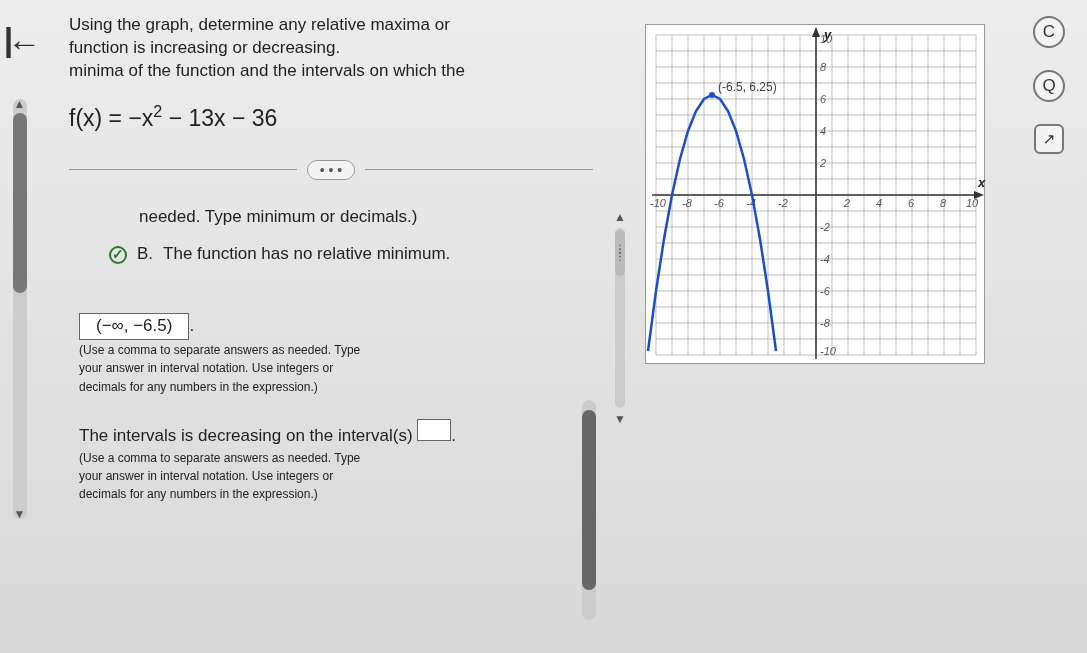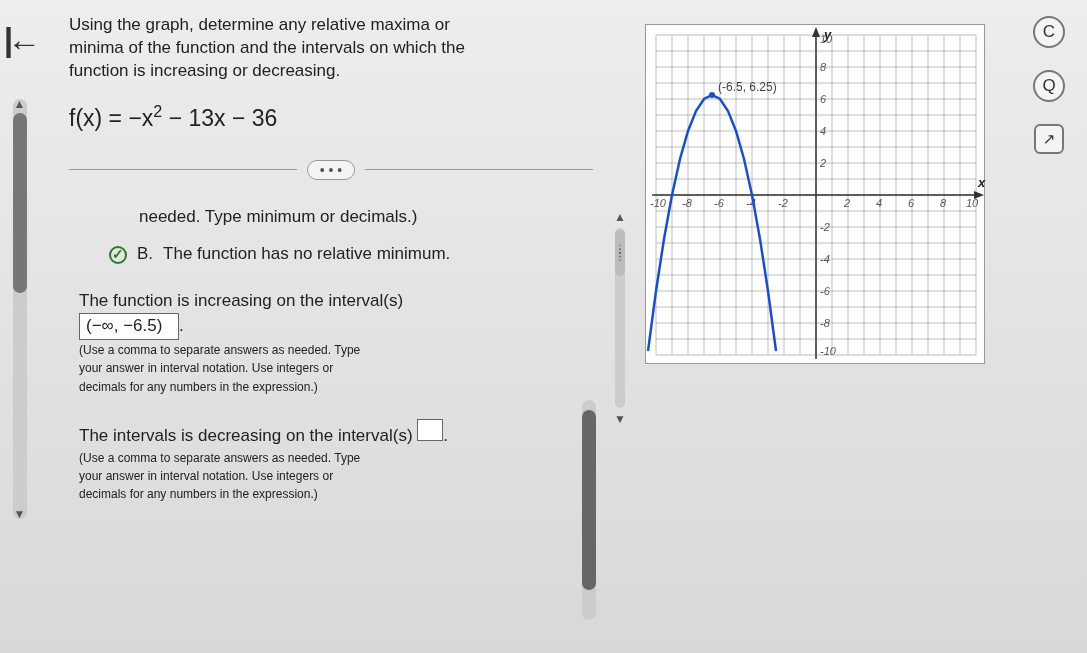--- a/index.html
+++ b/index.html
@@ -93,21 +93,21 @@
   border:2px solid #2a7a2a; position:relative; flex:none;
 }
 .radio-sel::after {
   content:"✓"; color:#2a7a2a; font-size:14px;
   position:absolute; left:1px; top:-3px; font-weight:bold;
 }
 .opt-label { font-weight:500; }
 .block { margin-top: 24px; margin-left: 10px; }
 .answer-box {
   display:inline-block; border:1px solid #666;
-  padding: 1px 6px; min-width: 100px; min-height: 22px;
+  padding: 1px 16px; min-width: 100px; min-height: 22px;
   background:#fff;
 }
 .answer-box.empty { width: 26px; min-width:26px; }
 .hint {
   font-size: 12px; color:#222; margin-top:2px;
 }
 .mid-scroll {
   width: 22px;
   display:flex; flex-direction:column; align-items:center;
   padding-top: 200px;
@@ -177,41 +177,41 @@
       <div class="arrow-up">▲</div>
       <div class="thumb"></div>
       <div class="arrow-down">▼</div>
     </div>
   </div>
 
   <div class="content">
     <div class="text-col">
       <div class="question-top">
         <div>Using the graph, determine any relative maxima or</div>
+        <div>function is increasing or decreasing.</div>
         <div>minima of the function and the intervals on which the</div>
-        <div>function is increasing or decreasing.</div>
       </div>
       <div class="formula">f(x) = −x<sup>2</sup> − 13x − 36</div>
 
       <div class="hr-row">
         <div class="hr-line"></div>
         <div class="dots-pill">• • •</div>
         <div class="hr-line"></div>
       </div>
 
       <div class="needed">needed. Type minimum or decimals.)</div>
 
       <div class="option-row">
         <div class="radio-sel"></div>
         <span class="opt-label">B.</span>
         <span>The function has no relative minimum.</span>
       </div>
 
       <div class="block">
-        <span>The function is increasing on the interval(s)</span><br>
+        <br>
         <span class="answer-box">(−∞, −6.5)</span><span>.</span>
         <div class="hint">(Use a comma to separate answers as needed. Type</div>
         <div class="hint">your answer in interval notation. Use integers or</div>
         <div class="hint">decimals for any numbers in the expression.)</div>
       </div>
 
       <div class="block">
         <span>The intervals is decreasing on the interval(s)</span>
         <span class="answer-box empty"></span><span>.</span>
         <div class="hint">(Use a comma to separate answers as needed. Type</div>

